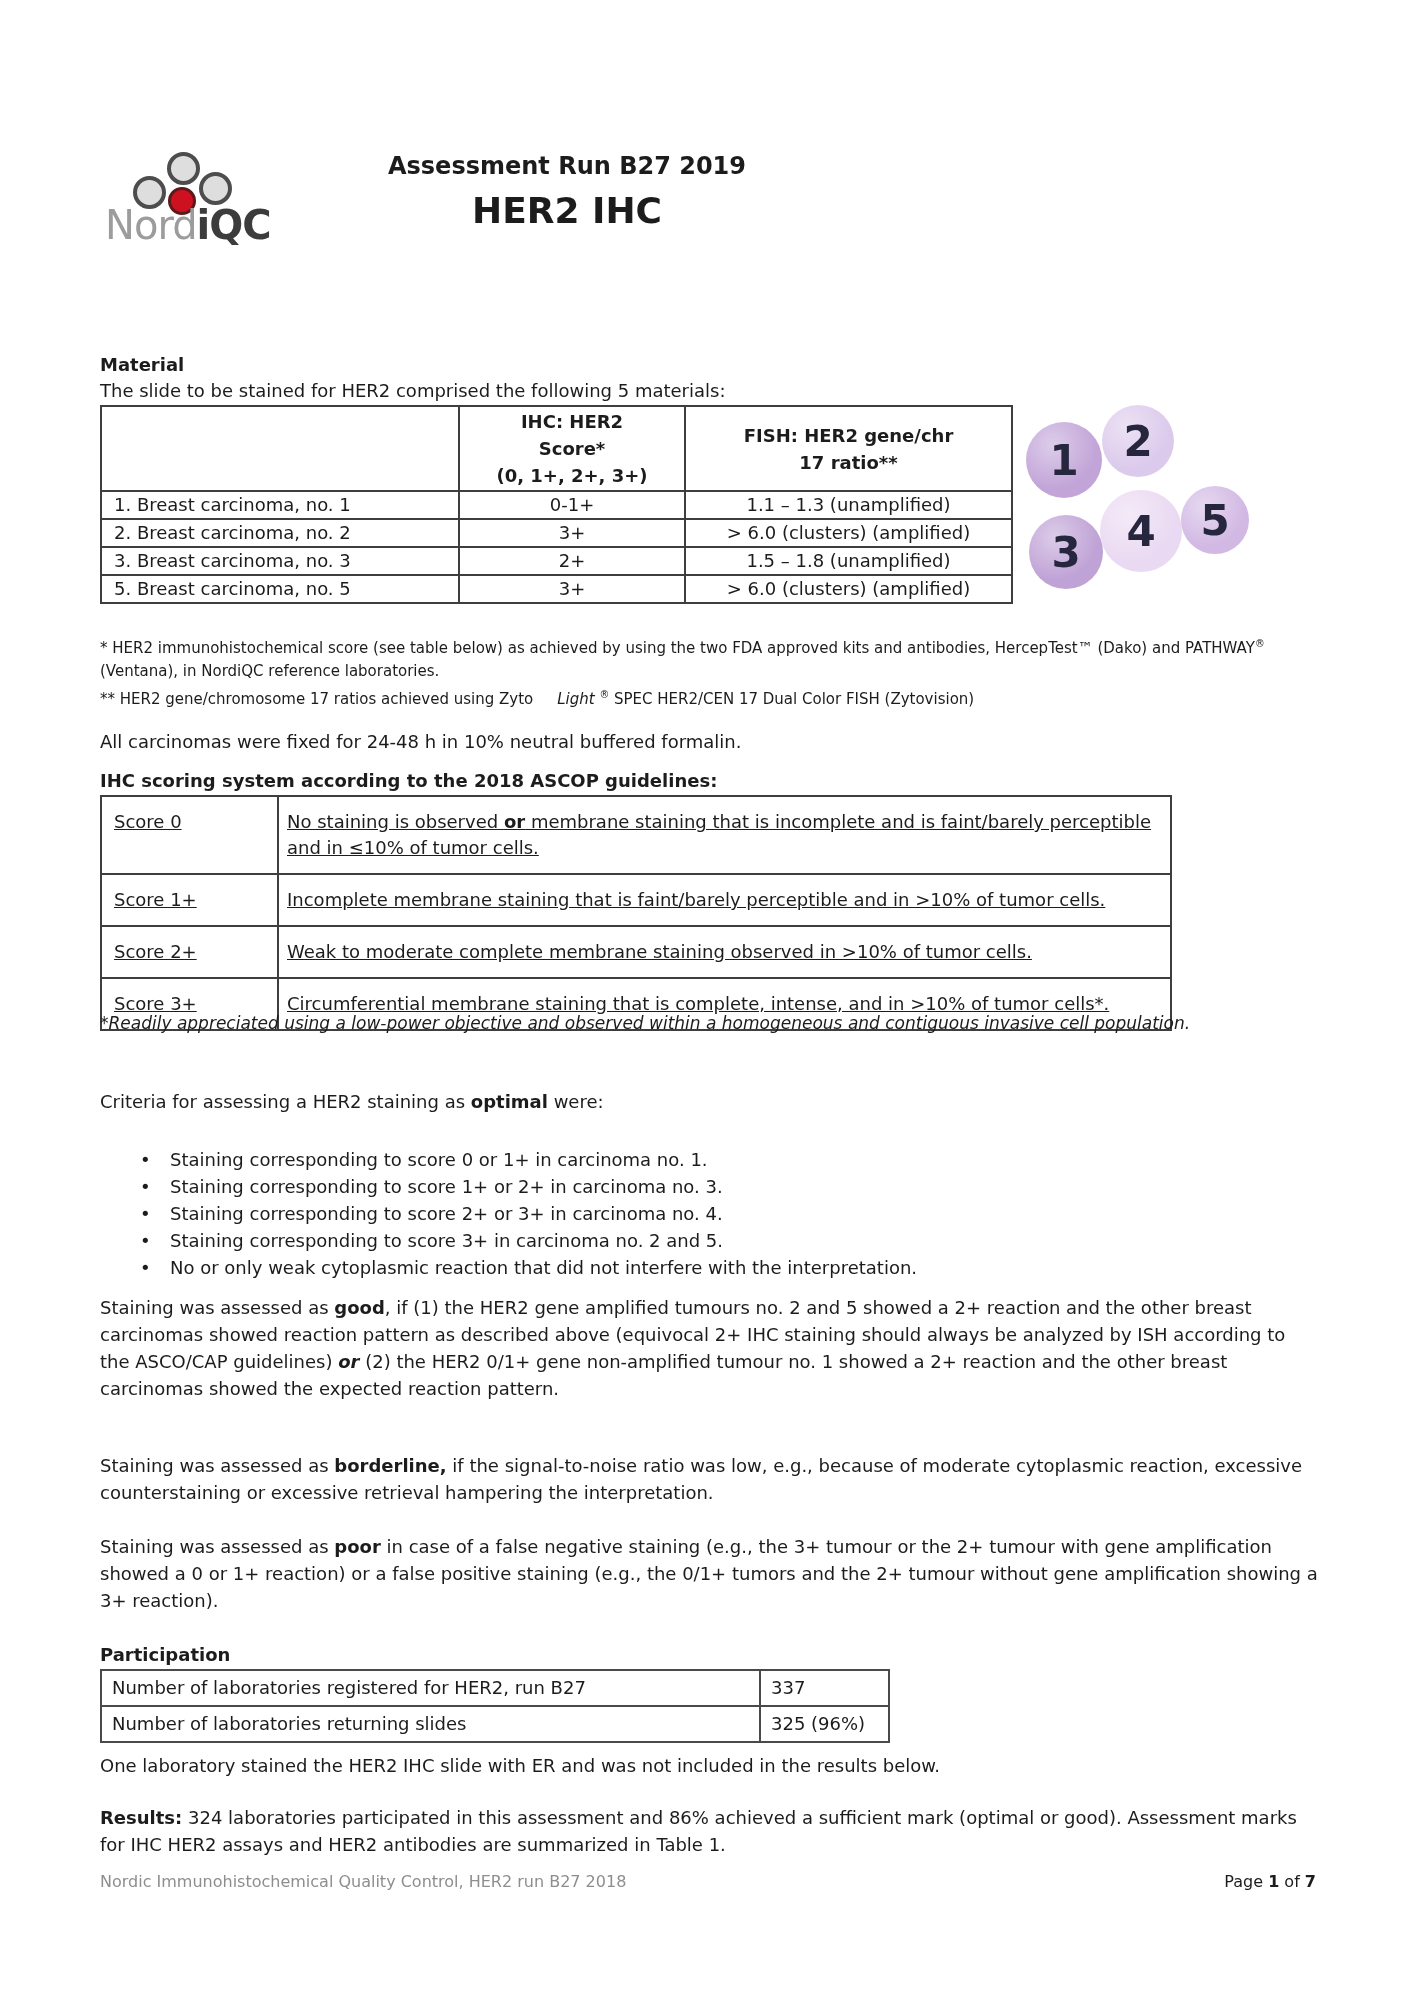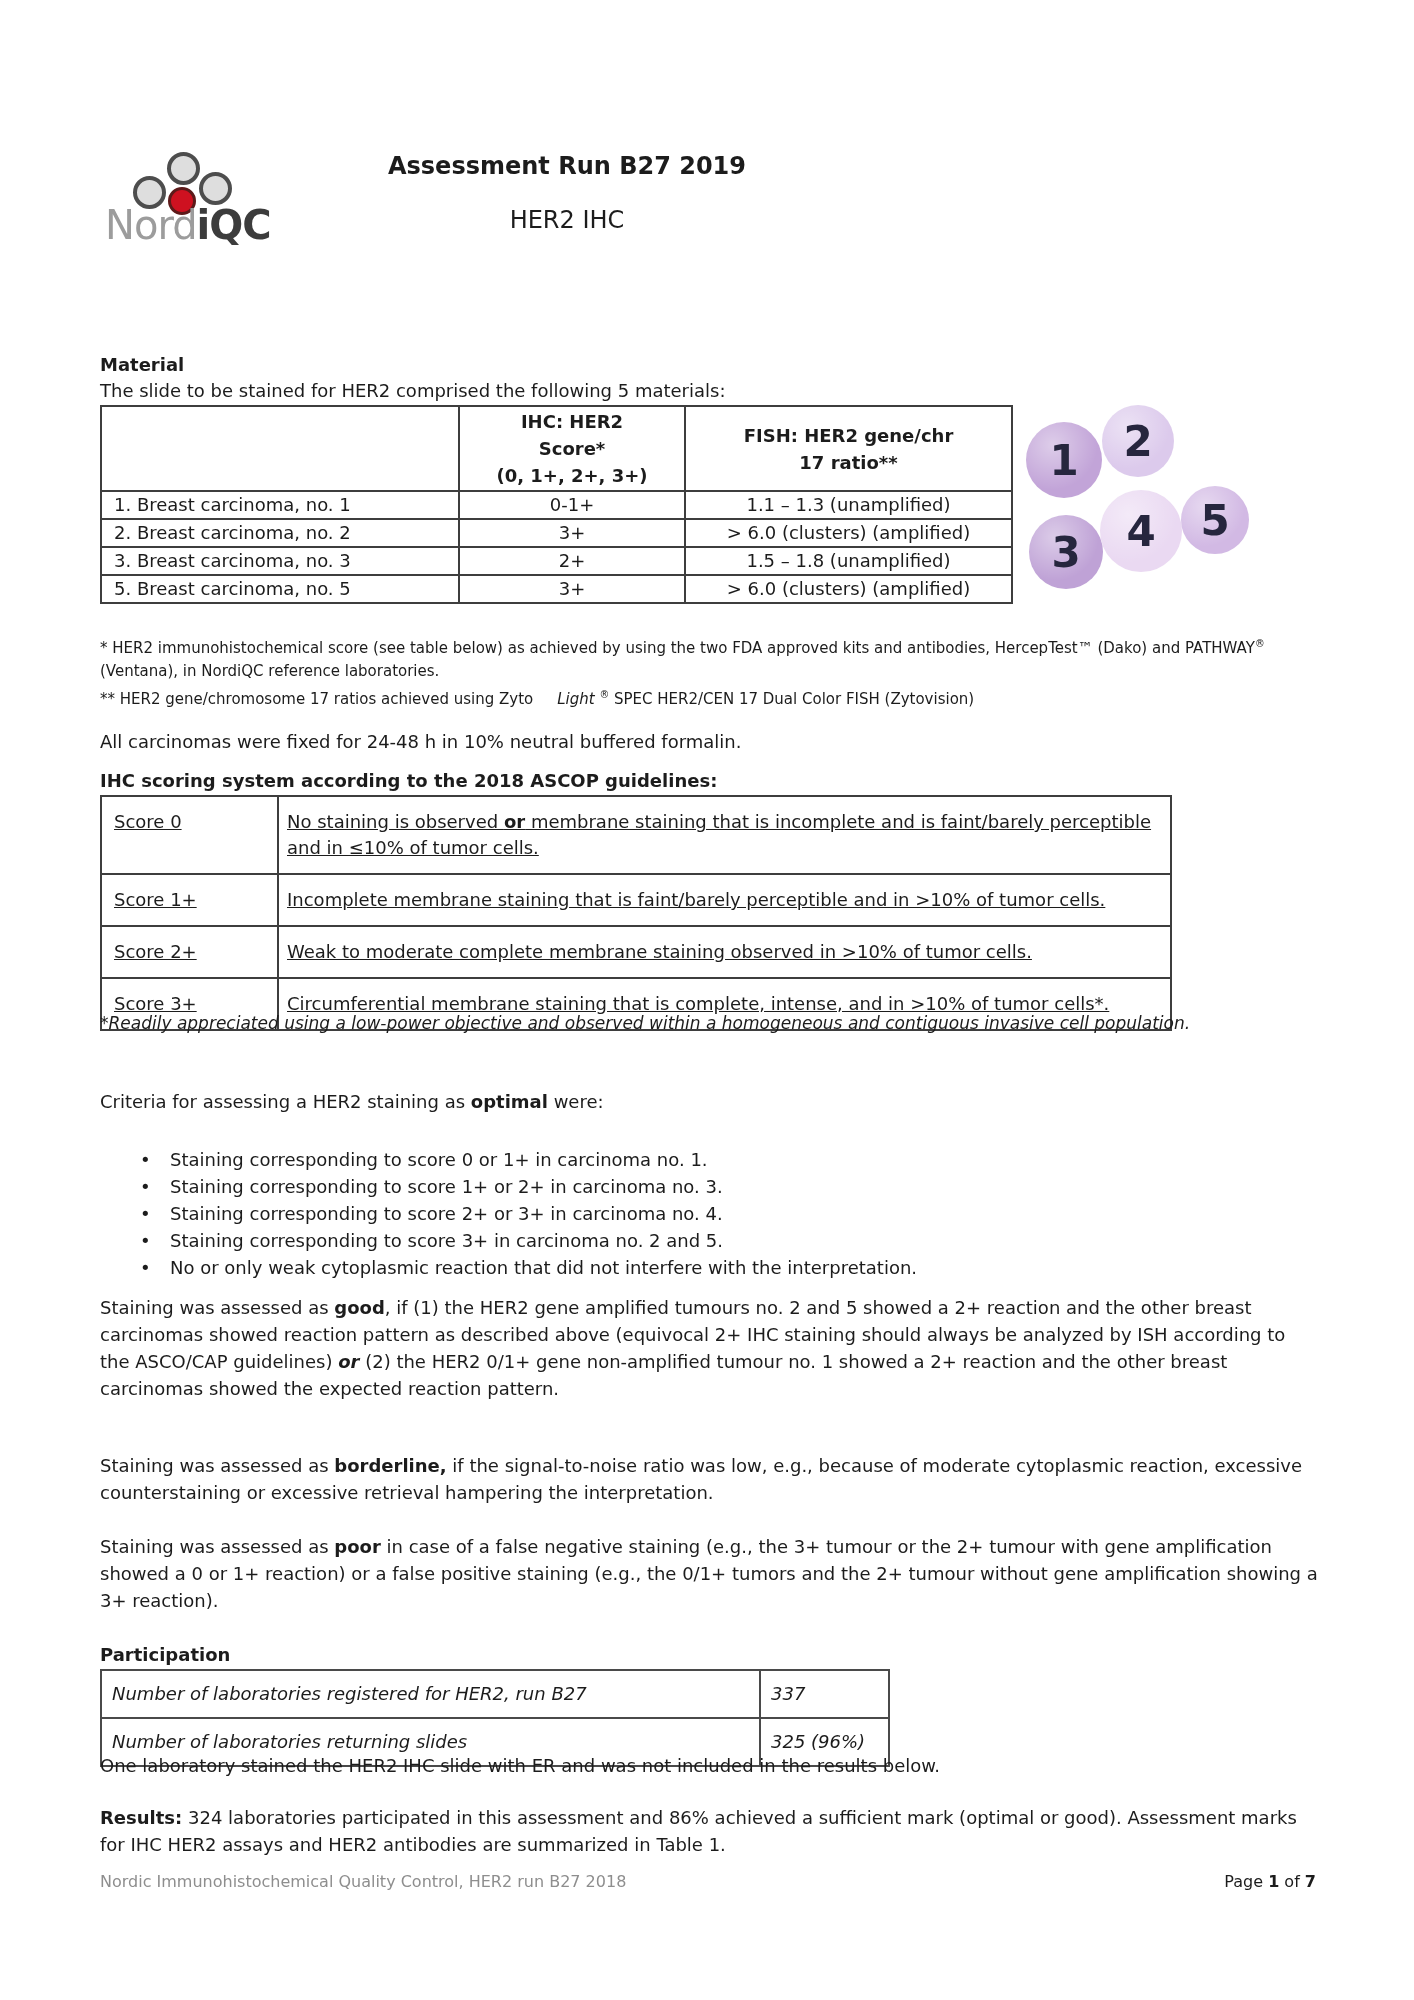--- a/index.html
+++ b/index.html
@@ -18,21 +18,21 @@
   .petal.p2 { left:28px; top:24px; }
   .petal.p3 { left:94px; top:20px; }
   .petal.red { left:63px; top:35px; width:28px; height:28px; background:#ce1120; border:3px solid #5d1a1a; }
   .logo-text { position:absolute; left:0; top:50px; font-size:40px; letter-spacing:-1px; white-space:nowrap; }
   .logo-text .nord { color:#9c9c9c; }
   .logo-text .iqc  { color:#3c3c3c; font-weight:bold; }
 
   
   .titles { left:0; top:152px; width:1134px; text-align:center; }
   .t1 { font-size:24px; font-weight:bold; }
-  .t2 { font-size:24px; font-weight:normal; margin-top:26px; }
+  .t2 { font-size:36px; font-weight:bold; margin-top:10px; }
 
   .h  { font-weight:bold; font-size:18px; line-height:25px; }
   .p  { font-size:18px; line-height:27px; }
 
   
   .sec-material { left:100px; top:352px; width:1216px; }
   .mat-table { border-collapse:collapse; width:893px; table-layout:fixed; margin-top:1px; }
   .mat-table th, .mat-table td { border:2px solid #3e3e3e; font-size:18px; }
   .mat-table th { font-weight:bold; text-align:center; line-height:27px; padding:1px 2px; }
   .mat-table td { line-height:24px; padding:1px 2px 1px 12px; }
@@ -67,21 +67,21 @@
   .bullet { display:flex; font-size:18px; line-height:27px; }
   .b-dot { width:30px; margin-left:40px; flex:0 0 30px; }
 
   .para-good       { left:100px; top:1294px; width:1220px; }
   .para-borderline { left:100px; top:1452px; width:1220px; }
   .para-poor       { left:100px; top:1533px; width:1220px; }
 
   
   .part-h { left:100px; top:1642px; width:1216px; }
   .part-table { left:100px; top:1669px; border-collapse:collapse; width:790px; table-layout:fixed; }
-  .part-table td { border:2px solid #4a4a4a; font-size:18px; line-height:30px; padding:8px 10px;font-style:italic; }
+  .part-table td { border:2px solid #4a4a4a; font-size:18px; line-height:30px; padding:2px 10px; }
   .part-table td.lbl { width:637px; }
   .part-note { left:100px; top:1752px; width:1216px; }
   .results   { left:100px; top:1804px; width:1220px; }
 
   
   .footer { left:100px; top:1872px; width:1216px; font-size:16px; }
   .footer .f-left  { color:#8e8e8e; }
   .footer .f-right { position:absolute; right:0; top:0; color:#1c1c1c; }
 </style>
 </head>

